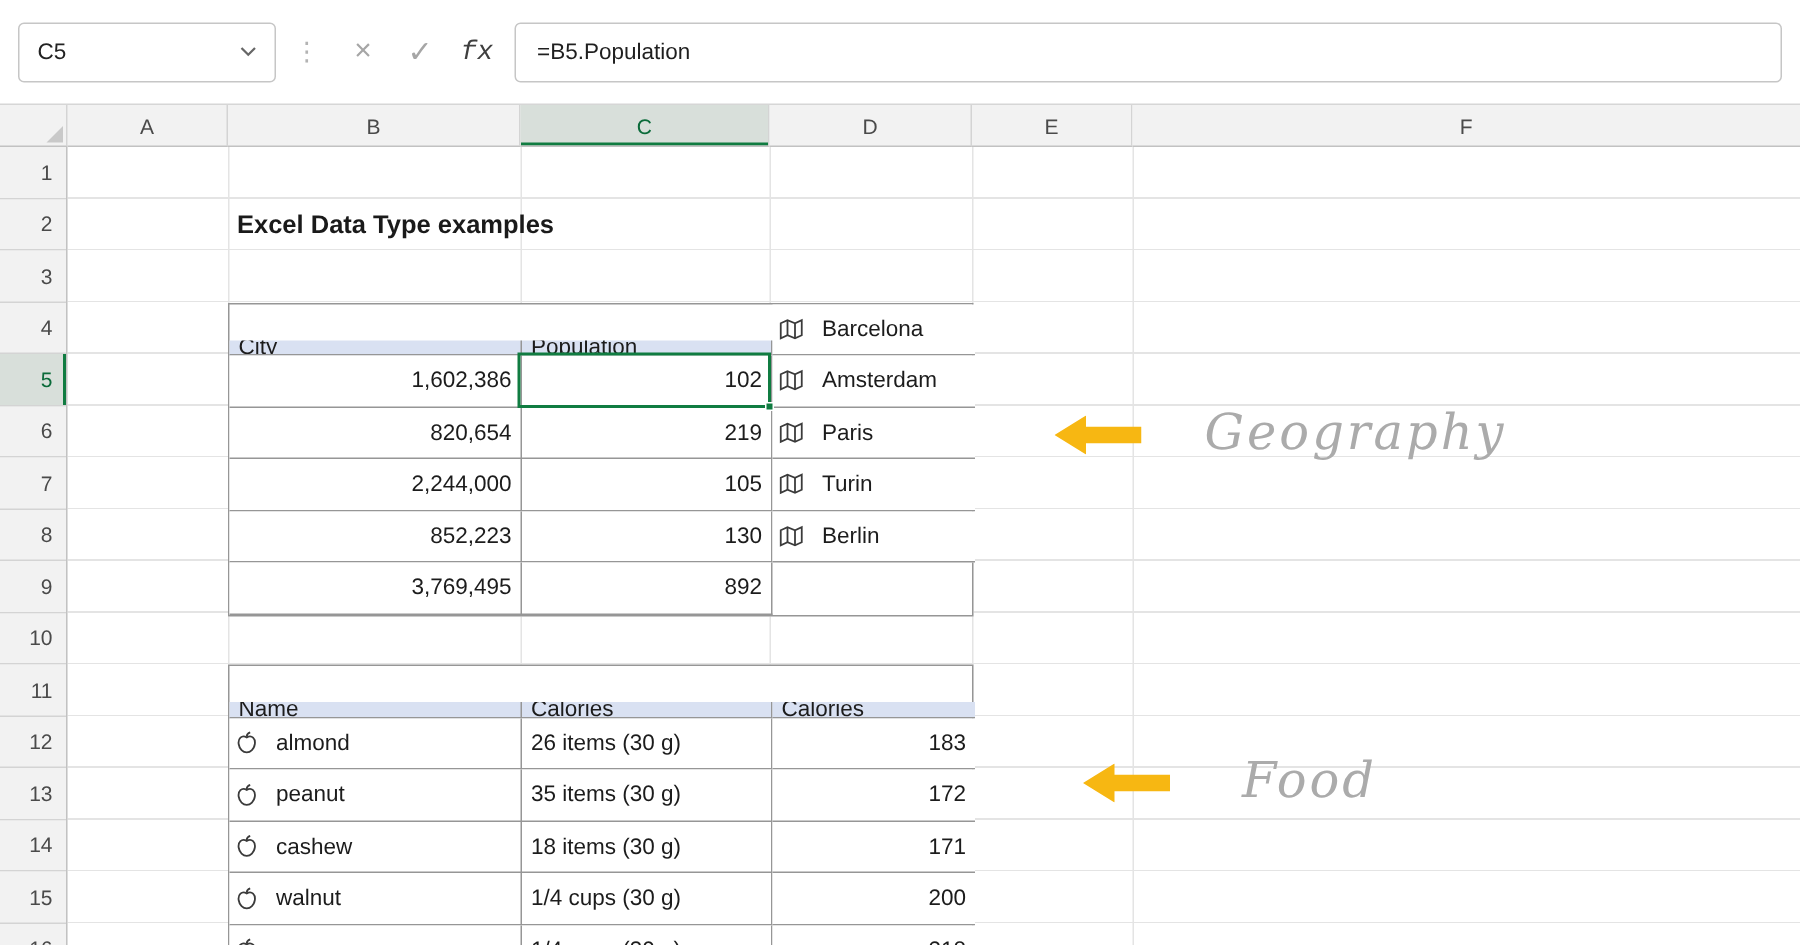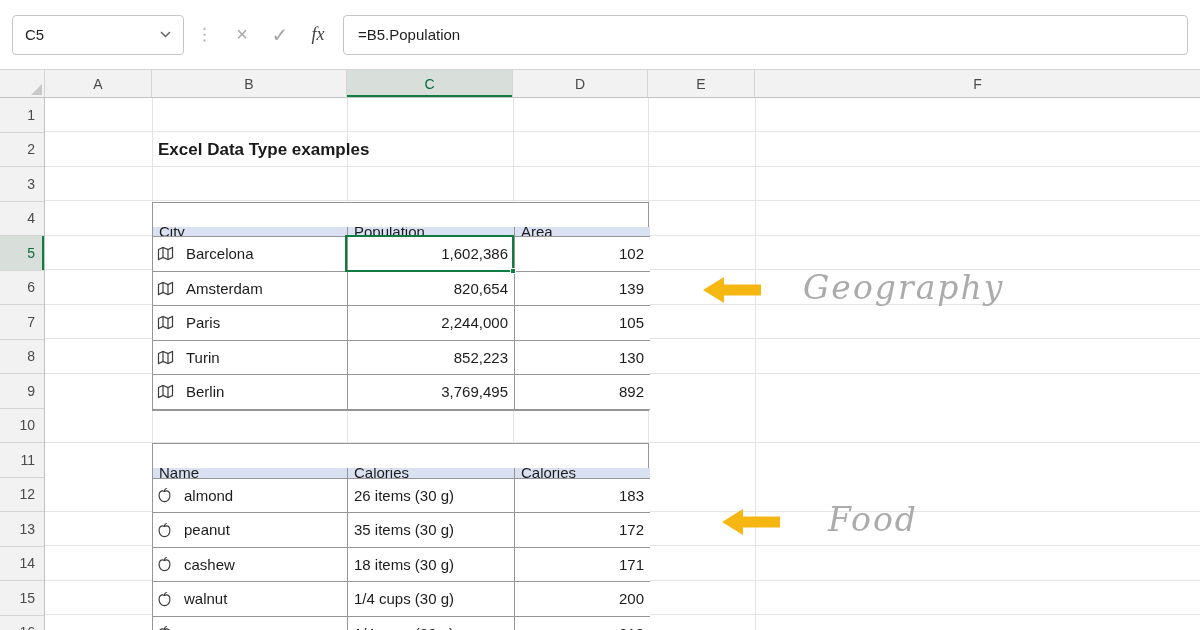--- a/index.html
+++ b/index.html
@@ -10,21 +10,21 @@
   
   .topbar { display:flex; align-items:center; height:70px; background:#fff;
     border-bottom:1px solid #d6d6d6; padding:0 12px; }
   .namebox { width:172px; height:40px; border:1px solid #c6c6c6; border-radius:4px;
     display:flex; align-items:center; justify-content:space-between; padding:0 12px;
     font-size:15px; color:#222; background:#fff; }
   .chev { flex:0 0 auto; }
   .dots { color:#b3b3b3; font-size:17px; margin:0 10px 0 12px; }
   .fb-btn { background:none; border:none; width:38px; height:40px; font-size:20px;
     color:#a6a6a6; display:flex; align-items:center; justify-content:center; }
-  .fb-btn.fx { font-style:italic; font-family:Liberation Serif, serif;
+  .fb-btn.fx { font-style:italic; font-family:Liberation Mono, monospace;
     color:#3f3f3f; font-size:18px; }
   .formulabox { flex:1; height:40px; border:1px solid #c6c6c6; border-radius:4px;
     margin-left:6px; display:flex; align-items:center; padding-left:14px;
     font-size:15px; color:#1f1f1f; background:#fff; }
 
   
   .sheet { position:absolute; top:70px; left:0; right:0; bottom:0; overflow:hidden; background:#fff; }
   .colheaders { position:absolute; top:0; left:0; right:0; height:28px; display:flex; z-index:3; }
   .ch, .corner { background:#F2F2F2; border-right:1px solid #d4d4d4;
     border-bottom:1px solid #c2c2c2; display:flex; align-items:center;
@@ -140,21 +140,20 @@
       <div class="rh">14</div>
       <div class="rh">15</div>
       <div class="rh">16</div>
     </div>
 
     <div class="cell-title">Excel Data Type examples</div>
 
     <div class="table geo">
       <div class="tcell th">City</div>
       <div class="tcell th">Population</div>
-      <div class="tcell th">Area</div>
 
       <div class="tcell entity">
         <svg class="ent-icon" width="17" height="15" viewBox="0 0 17 15">
             <path d="M1.5 3.5 L6 1.5 L11 3.5 L15.5 1.5 V11.5 L11 13.5 L6 11.5 L1.5 13.5 Z" fill="none" stroke="#3b3b3b" stroke-width="1.2"></path>
             <line x1="6" y1="1.5" x2="6" y2="11.5" stroke="#3b3b3b" stroke-width="1.2"></line>
             <line x1="11" y1="3.5" x2="11" y2="13.5" stroke="#3b3b3b" stroke-width="1.2"></line>
           </svg>
         <span>Barcelona</span>
       </div>
       <div class="tcell num">1,602,386</div>
@@ -162,21 +161,21 @@
 
       <div class="tcell entity">
         <svg class="ent-icon" width="17" height="15" viewBox="0 0 17 15">
             <path d="M1.5 3.5 L6 1.5 L11 3.5 L15.5 1.5 V11.5 L11 13.5 L6 11.5 L1.5 13.5 Z" fill="none" stroke="#3b3b3b" stroke-width="1.2"></path>
             <line x1="6" y1="1.5" x2="6" y2="11.5" stroke="#3b3b3b" stroke-width="1.2"></line>
             <line x1="11" y1="3.5" x2="11" y2="13.5" stroke="#3b3b3b" stroke-width="1.2"></line>
           </svg>
         <span>Amsterdam</span>
       </div>
       <div class="tcell num">820,654</div>
-      <div class="tcell num">139</div>
+      <div class="tcell num">219</div>
 
       <div class="tcell entity">
         <svg class="ent-icon" width="17" height="15" viewBox="0 0 17 15">
             <path d="M1.5 3.5 L6 1.5 L11 3.5 L15.5 1.5 V11.5 L11 13.5 L6 11.5 L1.5 13.5 Z" fill="none" stroke="#3b3b3b" stroke-width="1.2"></path>
             <line x1="6" y1="1.5" x2="6" y2="11.5" stroke="#3b3b3b" stroke-width="1.2"></line>
             <line x1="11" y1="3.5" x2="11" y2="13.5" stroke="#3b3b3b" stroke-width="1.2"></line>
           </svg>
         <span>Paris</span>
       </div>
       <div class="tcell num">2,244,000</div>

